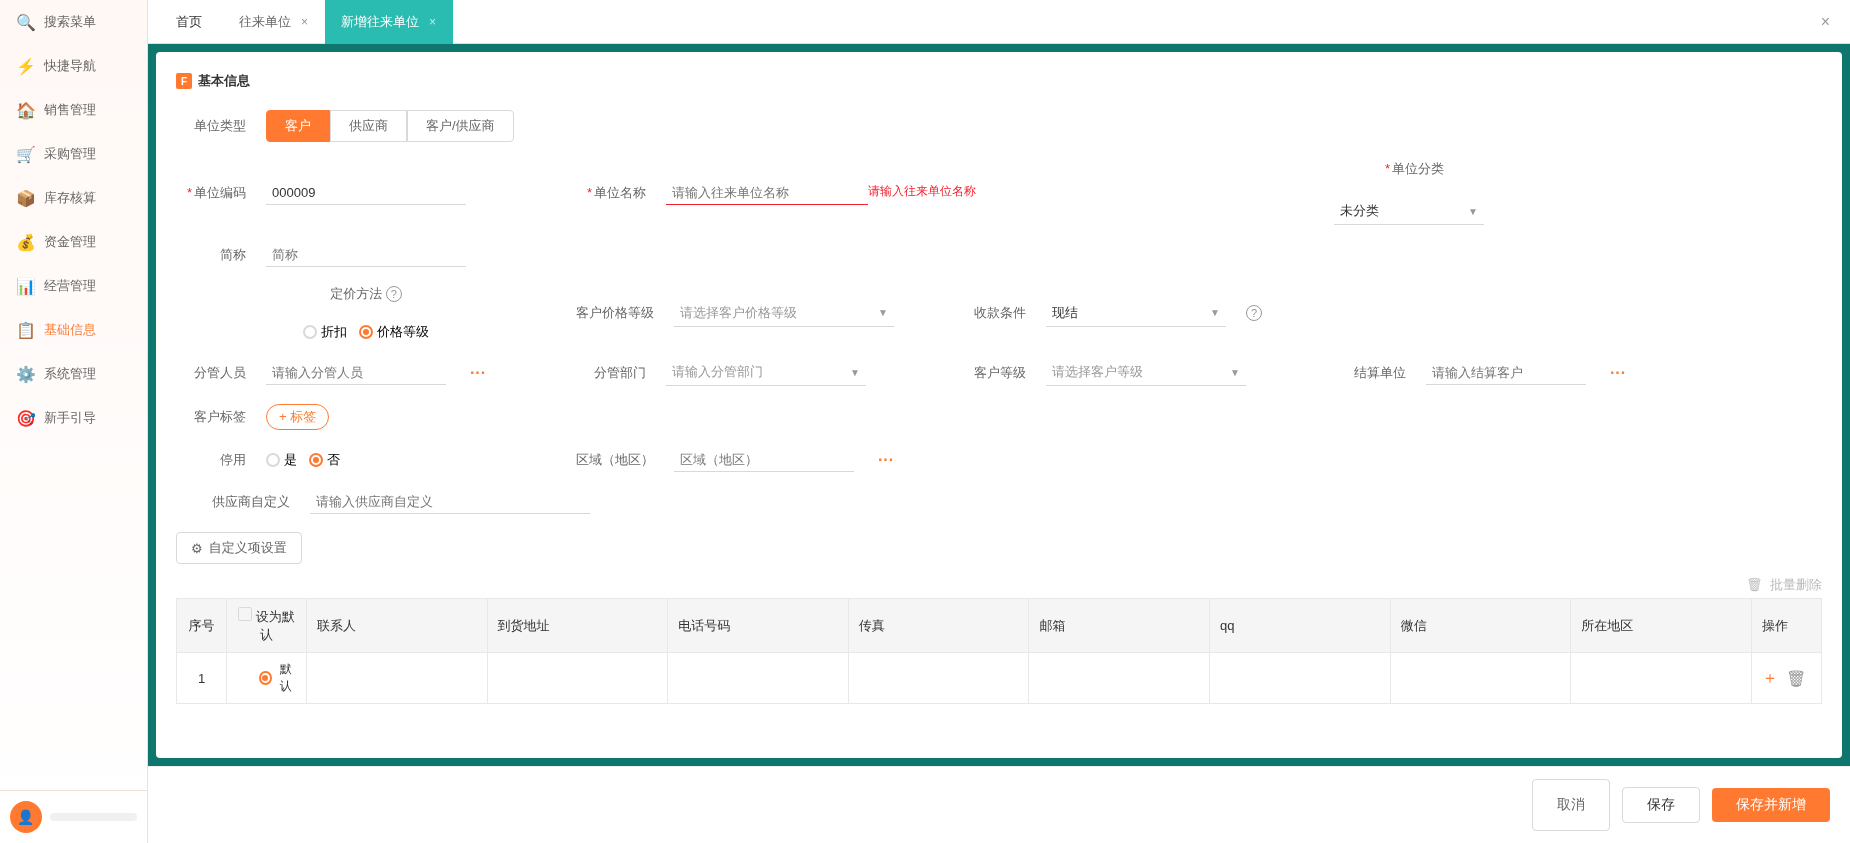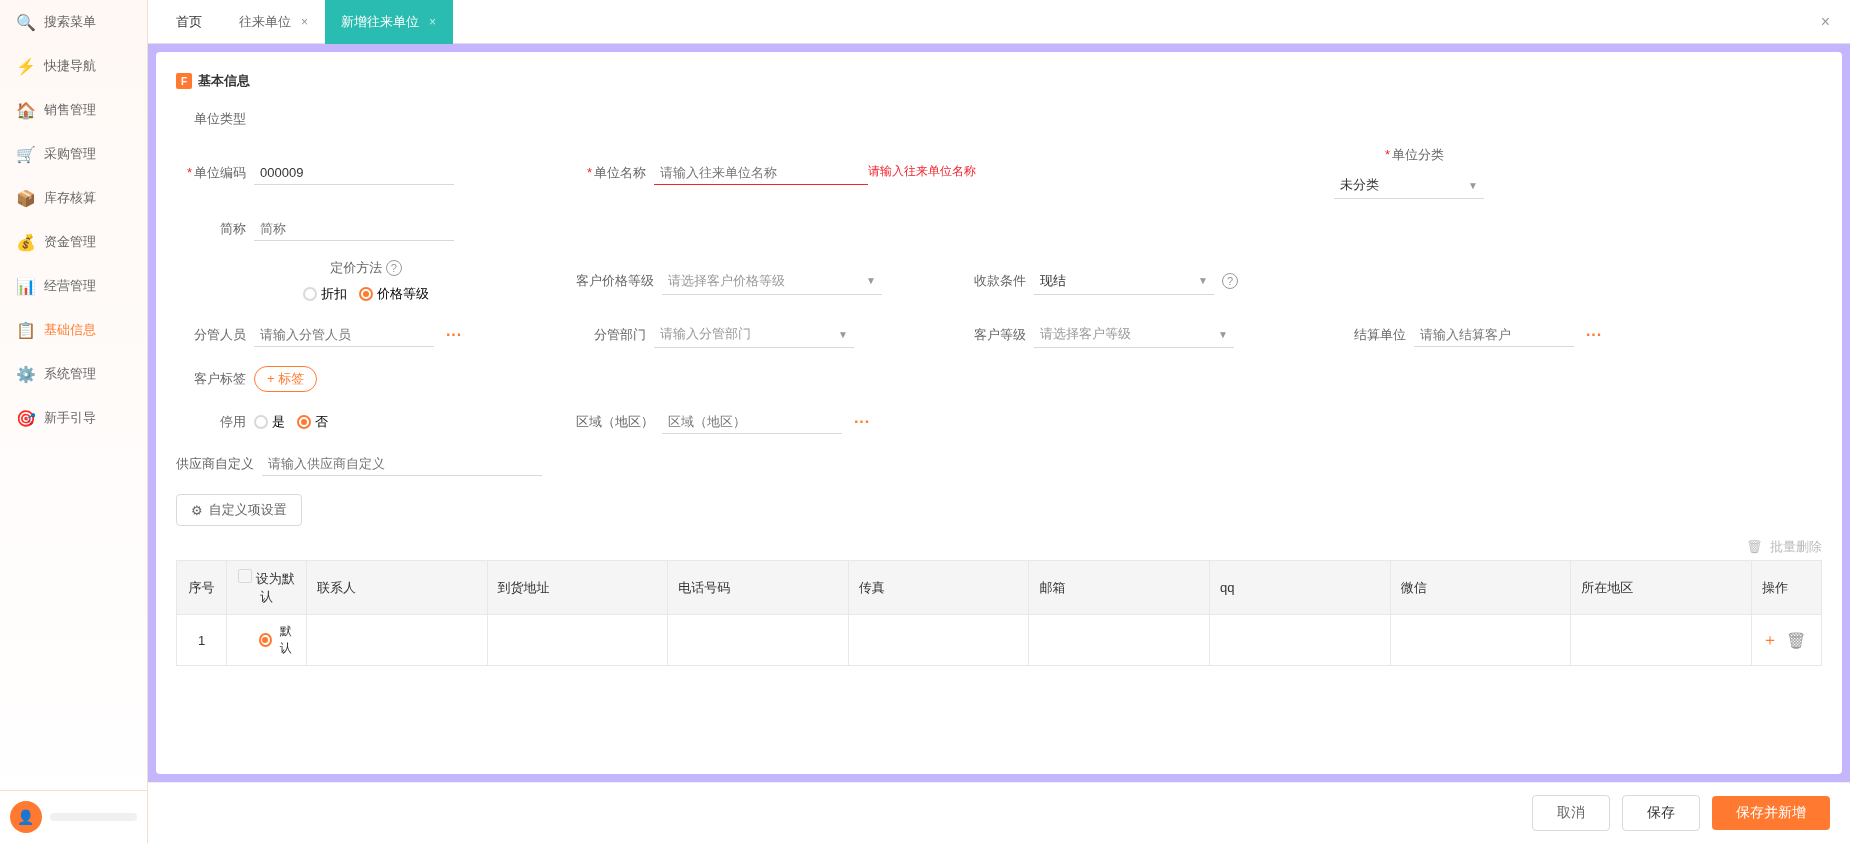--- a/index.html
+++ b/index.html
@@ -56,21 +56,21 @@
       background: #f0f0f0;
       border-radius: 4px;
     }
 
     
     .main {
       flex: 1;
       display: flex;
       flex-direction: column;
       height: 100%;
-      background: #c4b5fd;
+      background: #0f766e;
       overflow: hidden;
     }
 
     
     .tabs-bar {
       display: flex;
       align-items: center;
       background: #fff;
       border-bottom: 1px solid #e0e0e0;
       height: 44px;
@@ -149,21 +149,21 @@
     .form-row {
       display: flex;
       align-items: center;
       margin-bottom: 18px;
       flex-wrap: wrap;
       gap: 0;
     }
     .form-item {
       display: flex;
       align-items: center;
-      gap: 8px;
+      gap: 20px;
       flex: 1;
       min-width: 300px;
     }
     .form-label {
       color: #666;
       white-space: nowrap;
       min-width: 70px;
       text-align: right;
     }
     .required-star {
@@ -350,21 +350,21 @@
     .footer {
       display: flex;
       justify-content: flex-end;
       align-items: center;
       gap: 12px;
       padding: 12px 20px;
       background: #fff;
       border-top: 1px solid #f0f0f0;
     }
     .btn-cancel {
-      padding: 8px 24px;
+      padding: 16px 24px;
       border: 1px solid #d9d9d9;
       border-radius: 4px;
       background: #fff;
       color: #666;
       cursor: pointer;
       font-size: 14px;
     }
     .btn-save {
       padding: 8px 24px;
       border: 1px solid #d9d9d9;
@@ -476,20 +476,25 @@
   <div class="content">
 
     <div class="section-title">
       <span class="section-title-icon">F</span>
       <span>基本信息</span>
     </div>
 
     <div class="form-row">
       <div class="form-item">
         <span class="form-label">单位类型</span>
+        <div class="unit-type-group">
+          <button class="unit-btn active">客户</button>
+          <button class="unit-btn">供应商</button>
+          <button class="unit-btn">客户/供应商</button>
+        </div>
       </div>
     </div>
 
     <div class="form-row">
       <div class="form-item" style="min-width: 300px; max-width: 380px;">
         <span class="form-label">
           <span class="required-star">*</span><span>单位编码</span>
         </span>
         <input class="form-input" type="text" value="000009" style="max-width: 200px;">
       </div>
@@ -607,21 +612,21 @@
         </div>
       </div>
       <div class="form-item" style="max-width: 360px; margin-left: 20px;">
         <span class="form-label">区域（地区）</span>
         <input class="form-input" type="text" style="max-width: 180px;" placeholder="区域（地区）">
         <span class="dots-btn">···</span>
       </div>
     </div>
 
     <div class="form-row">
-      <div class="form-item" style="max-width: 500px;">
+      <div class="form-item" style="max-width: 500px; margin-left: 36px;">
         <span class="form-label">供应商自定义</span>
         <input class="form-input" type="text" style="max-width: 280px;" placeholder="请输入供应商自定义">
       </div>
     </div>
 
     <button class="custom-settings-btn">
       <span>⚙</span>
       <span>自定义项设置</span>
     </button>
 

